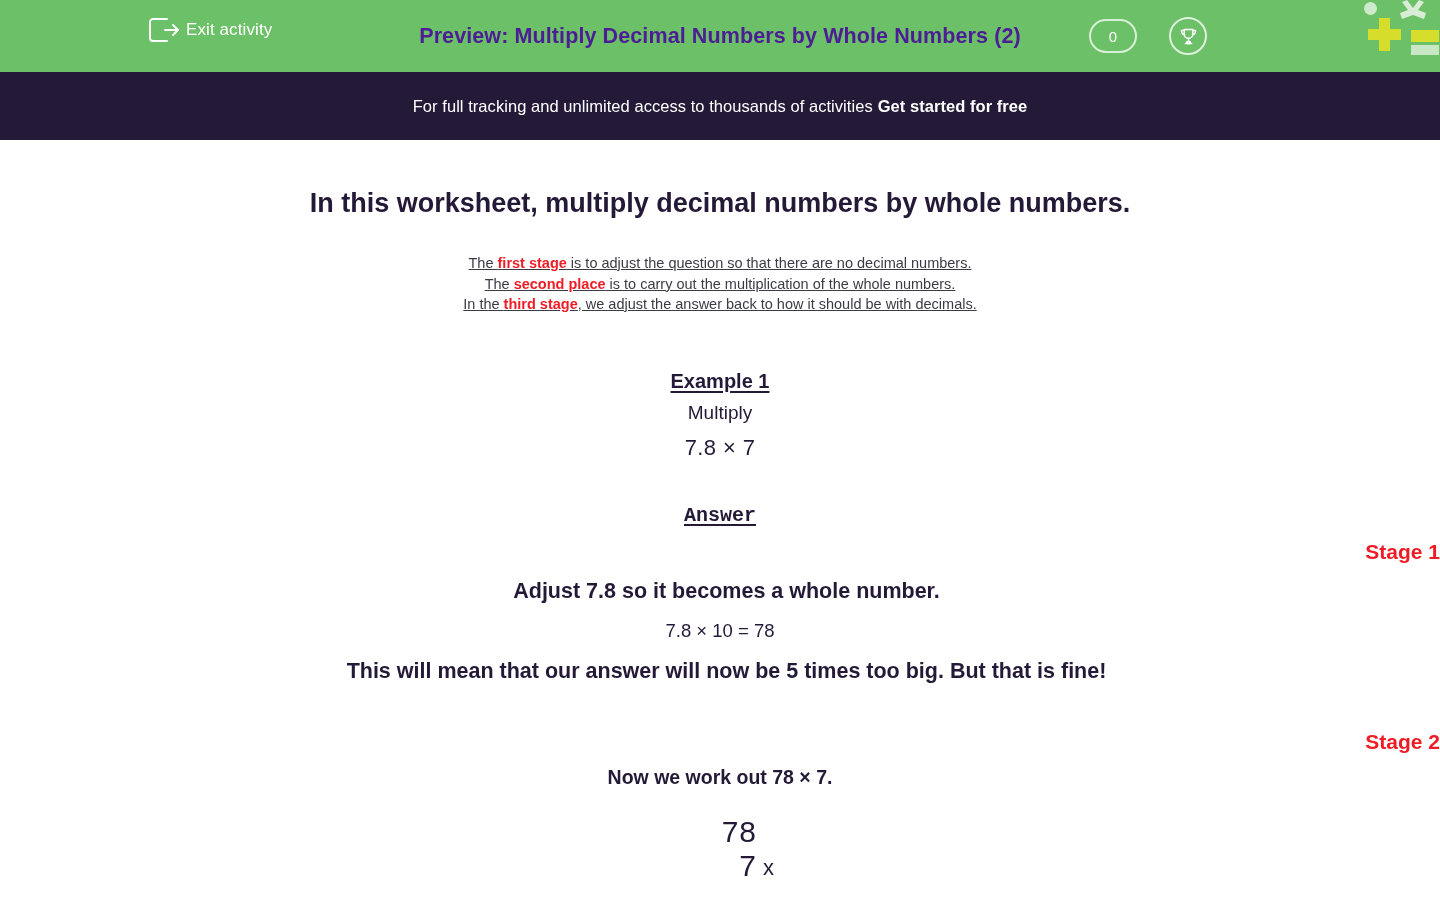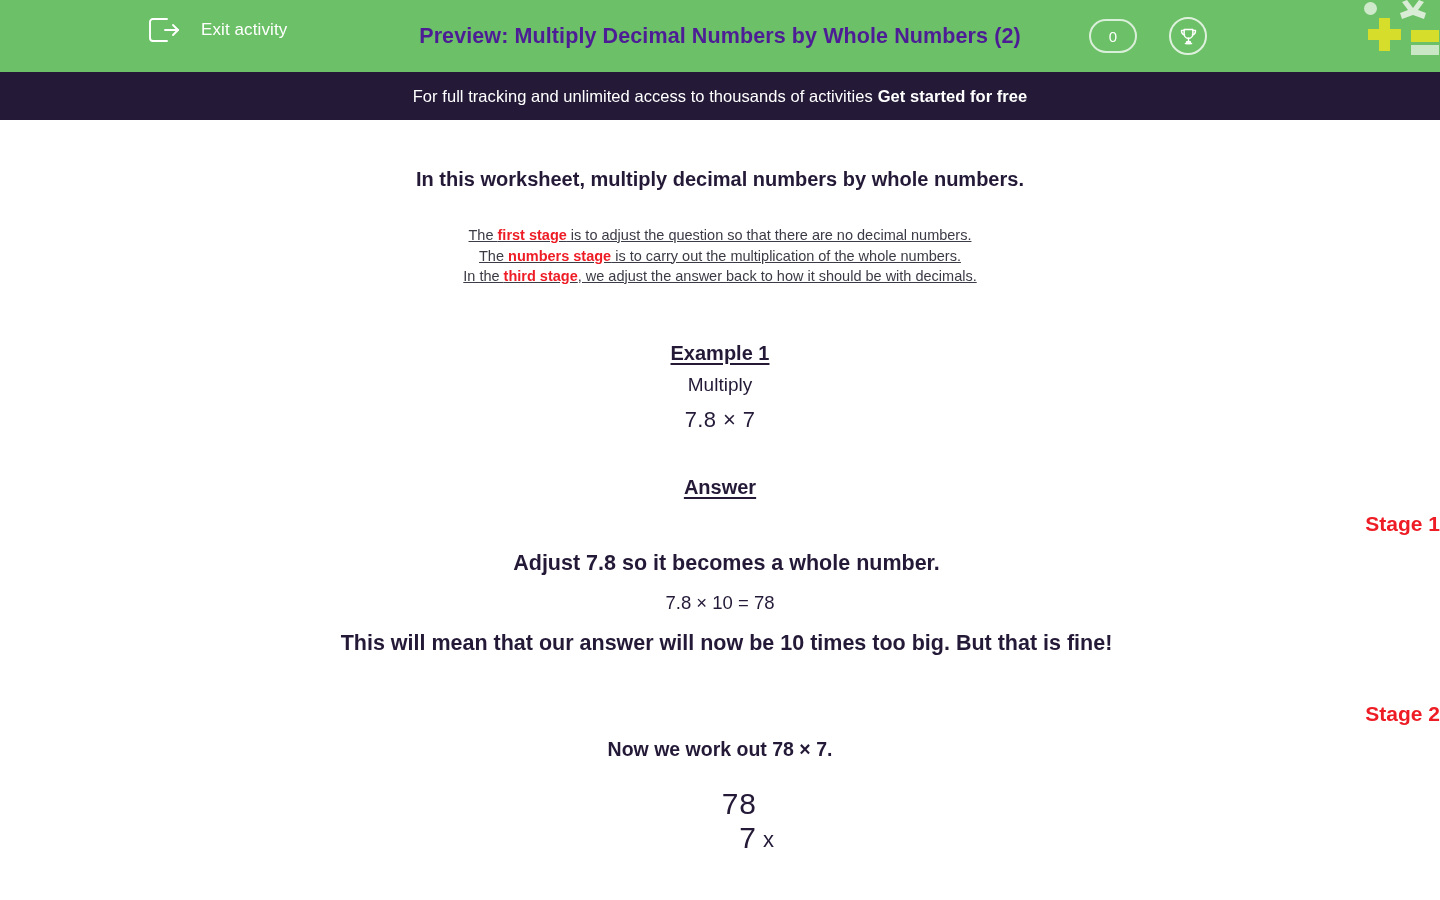--- a/index.html
+++ b/index.html
@@ -21,21 +21,21 @@
     display: flex;
     align-items: center;
     overflow: hidden;
   }
   .exit-group {
     position: absolute;
     left: 148px;
     top: 0; height: 60px;
     display: flex;
     align-items: center;
-    gap: 21px;
+    gap: 6px;
     cursor: pointer;
   }
   .exit-icon { width: 32px; height: 26px; display: block; }
   .exit-label {
     color: #ffffff;
     font-size: 17px;
     letter-spacing: .1px;
     white-space: nowrap;
   }
   .topbar-title {
@@ -77,42 +77,42 @@
   .d-x { left: 44px; top: 0px; width: 30px; height: 26px; }
   .d-plus-y { left: 25px; top: 18px; width: 11px; height: 33px; background: #d6dd2a; }
   .d-plus-y2 { left: 14px; top: 29px; width: 33px; height: 11px; background: #d6dd2a; }
   .d-plus-w { left: 14px; top: 29px; width: 33px; height: 11px; background: #d9ecd6; opacity:.85;}
   .d-plus-w2 { left: 25px; top: 18px; width: 11px; height: 11px; background: #d9ecd6; opacity:.85;}
   .d-rect-y { left: 57px; top: 30px; width: 28px; height: 12px; background: #d6dd2a; }
   .d-rect-w { left: 57px; top: 45px; width: 28px; height: 10px; background: #d9ecd6; opacity:.85; }
 
   
   .promo {
-    height: 48px;
+    height: 68px;
     background: #241A38;
     display: flex;
     align-items: center;
     justify-content: center;
     color: #ffffff;
     font-size: 16.5px;
     letter-spacing: .05px;
   }
   .promo .cta { font-weight: bold; margin-left: 5px; cursor: pointer; }
 
   
   .sheet {
     position: relative;
     width: 100%;
     height: 772px;
     color: #241A38;
     text-align: center;
   }
   .wsheet-title {
     margin-top: 48px;
-    font-size: 20px;
+    font-size: 27px;
     font-weight: bold;
     color: #241A38;
   }
   .stages {
     margin-top: 34px;
     font-size: 14.5px;
     line-height: 20.5px;
     color: #3b3b46;
     text-decoration: underline;
   }
@@ -127,20 +127,21 @@
   }
   .example-sub { margin-top: 9px; font-size: 19px; }
   .example-expr { margin-top: 11px; font-size: 22px; letter-spacing: .4px; }
 
   .answer-block { margin-top: 43px; }
   .answer-head {
     font-size: 20px;
     font-weight: bold;
     text-decoration: underline;
     text-underline-offset: 3px;
+    font-family: Liberation Mono, monospace;
   }
   .stage-label {
     margin-top: 13px;
     font-size: 21px;
     font-weight: bold;
     color: #ee1c25;
     text-align: right;
   }
   .line-lg {
     margin-top: 12px;
@@ -234,39 +235,39 @@
 
 <div class="sheet">
 
   <div class="wsheet-title">In this worksheet, multiply decimal numbers by whole numbers.</div>
 
   <div class="stages">
     <div>
       <span>The </span><b>first stage</b><span> is to adjust the question so that there are no decimal numbers.</span>
     </div>
     <div>
-      <span>The </span><b>numbers stage</b><span> is to carry out the multiplication of the whole numbers.</span>
+      <span>The </span><b>second place</b><span> is to carry out the multiplication of the whole numbers.</span>
     </div>
     <div>
       <span>In the </span><b>third stage</b><span>, we adjust the answer back to how it should be with decimals.</span>
     </div>
   </div>
 
   <div class="example-block">
     <div class="example-head">Example 1</div>
     <div class="example-sub">Multiply</div>
     <div class="example-expr">7.8 × 7</div>
   </div>
 
   <div class="answer-block">
     <div class="answer-head">Answer</div>
     <div class="stage-label">Stage 1</div>
     <div class="line-lg">Adjust 7.8 so it becomes a whole number.</div>
     <div class="line-md">7.8 × 10 = 78</div>
-    <div class="line-lg">This will mean that our answer will now be 10 times too big. But that is fine!</div>
+    <div class="line-lg">This will mean that our answer will now be 5 times too big. But that is fine!</div>
   </div>
 
   <div class="stage2-block">
     <div class="stage-label">Stage 2</div>
     <div class="stage2-text">Now we work out 78 × 7.</div>
 
     <div class="sum">
       <div class="sum-row">
         <span>78</span>
       </div>

